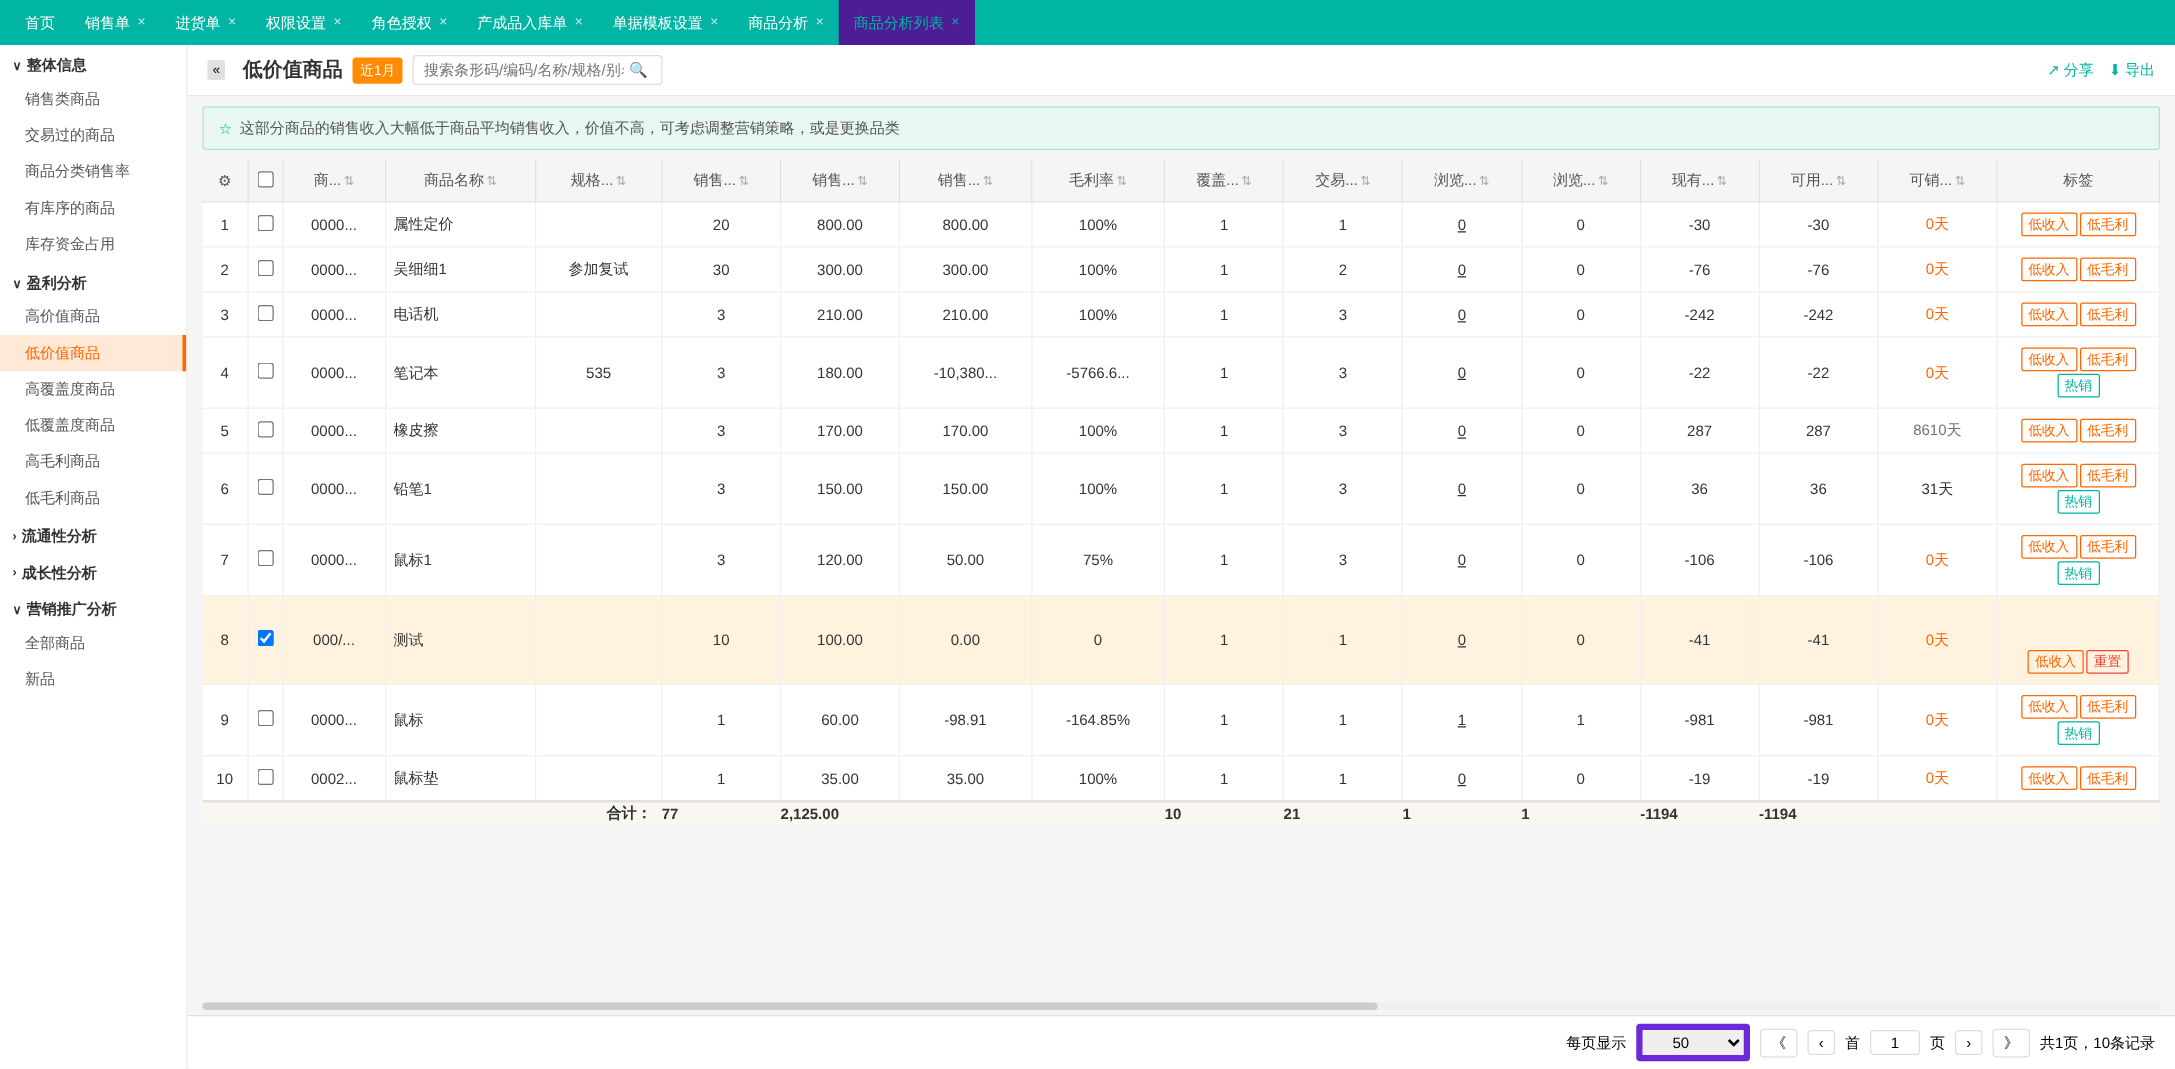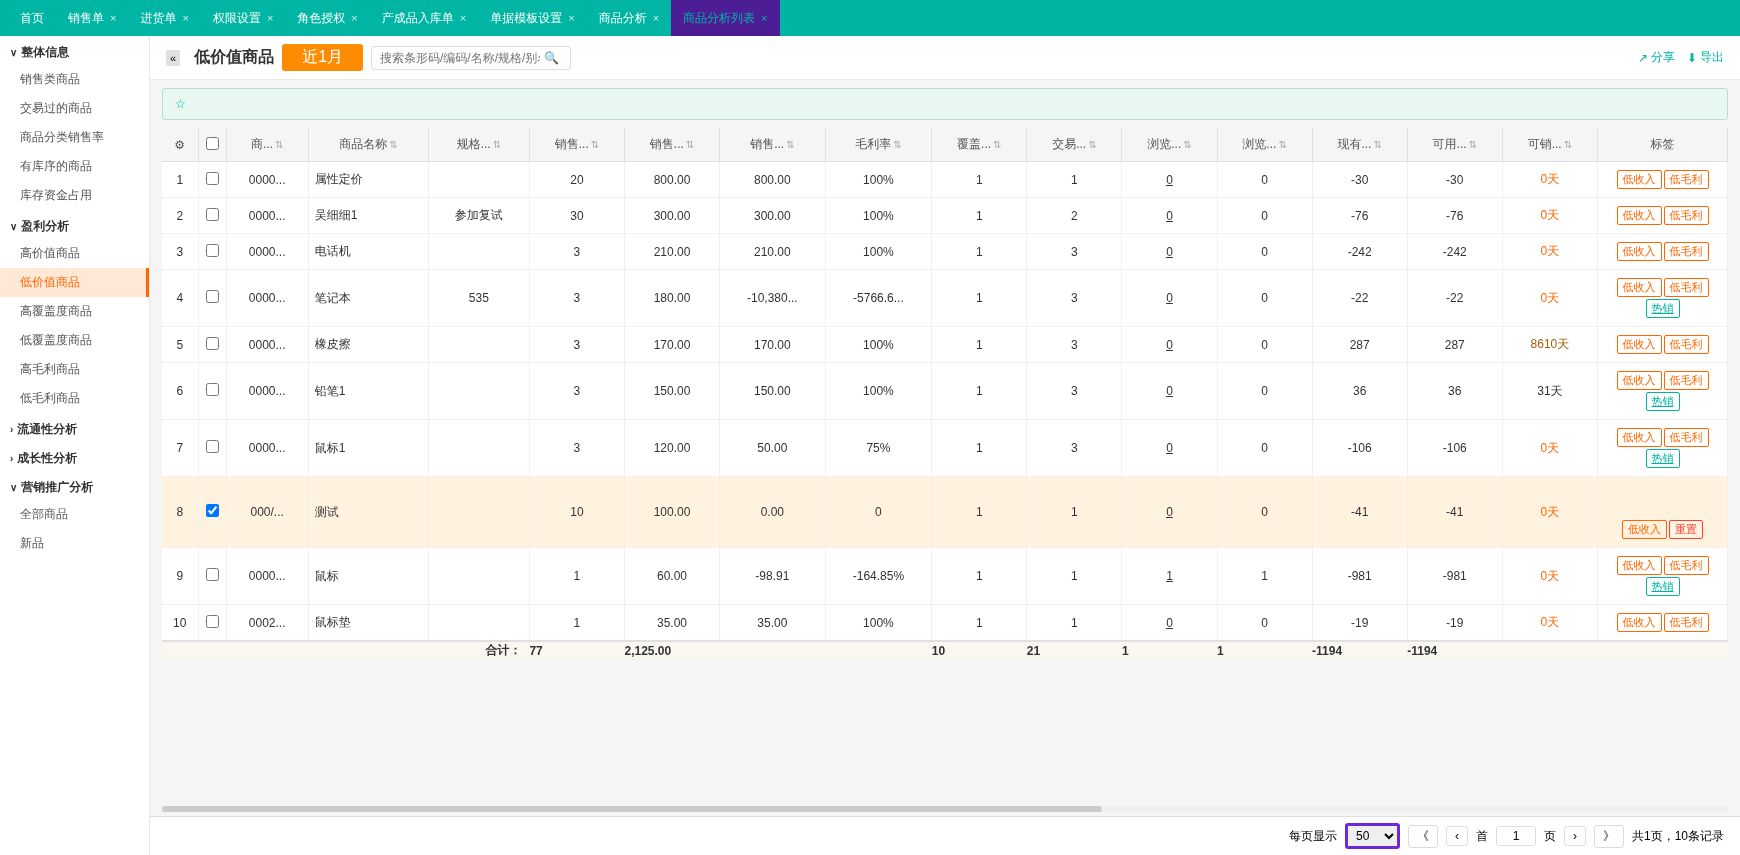--- a/index.html
+++ b/index.html
@@ -96,23 +96,23 @@
     .page-title {
       font-size: 16px;
       font-weight: bold;
       color: #333;
     }
     .filter-btn {
       background: #ff8c00;
       color: white;
       border: none;
       border-radius: 3px;
-      padding: 3px 20px;
+      padding: 3px 6px;
       cursor: pointer;
-      font-size: 16px;
+      font-size: 11px;
     }
     .search-box {
       border: 1px solid #ddd;
       border-radius: 3px;
       padding: 4px 8px;
       width: 200px;
       color: #999;
       display: flex;
       align-items: center;
       gap: 4px;
@@ -199,40 +199,40 @@
     }
     tbody td.text-left { text-align: left; }
     .tag {
       display: inline-block;
       padding: 1px 5px;
       border-radius: 2px;
       margin: 1px;
       font-size: 11px;
     }
     .tag-orange { color: #ff6600; border: 1px solid #ff6600; }
-    .tag-green { color: #00b5a3; border: 1px solid #00b5a3; text-decoration: underline; }
+    .tag-green { color: #00b5a3; border: 1px solid #00b5a3; }
     .tag-red { color: #f44336; border: 1px solid #f44336; margin-top: 36px; }
     .underline { text-decoration: underline; cursor: pointer; }
     .checkbox-col { width: 24px; }
 
     
     .pagination-bar {
       background: #fff;
       border-top: 1px solid #e0e0e0;
       padding: 6px 16px;
       display: flex;
       align-items: center;
       justify-content: flex-end;
       gap: 8px;
       font-size: 12px;
     }
     .page-size-select {
-      border: 3px solid #6d28d9;
+      border: 5px solid #6d28d9;
       border-radius: 3px;
-      padding: 2px 4px;
+      padding: 2px 20px;
       font-size: 12px;
     }
     .page-btn {
       border: 1px solid #ddd;
       background: #fff;
       padding: 2px 8px;
       cursor: pointer;
       border-radius: 3px;
     }
     .page-input {
@@ -404,20 +404,21 @@
         </button>
         <button class="header-action-btn">
           <span>⬇</span>
           <span>导出</span>
         </button>
       </div>
     </div>
 
     <div class="alert-bar">
       <span class="alert-icon">☆</span>
+      <span>这部分商品的销售收入大幅低于商品平均销售收入，价值不高，可考虑调整营销策略，或是更换品类</span>
     </div>
 
     <div class="table-container">
       <table>
         <thead>
           <tr>
             <th style="width:36px;">⚙</th>
             <th style="width:28px;"><input type="checkbox" style=""></th>
             <th>商...<span class="sort-icon">⇅</span></th>
             <th style="width:120px;">商品名称<span class="sort-icon">⇅</span></th>
@@ -522,21 +523,21 @@
       <td>3</td>
       <td>170.00</td>
       <td>170.00</td>
       <td>100%</td>
       <td>1</td>
       <td>3</td>
       <td><span class="underline">0</span></td>
       <td>0</td>
       <td>287</td>
       <td>287</td>
-      <td style="color:#a16207">8610天</td>
+      <td style="color:#737373">8610天</td>
       <td><span class="tag tag-orange">低收入</span><span class="tag tag-orange">低毛利</span></td>
     </tr>
             <tr>
       <td>6</td>
       <td class="checkbox-col"><input type="checkbox" style=""></td>
       <td>0000...</td>
       <td class="text-left">铅笔1</td>
       <td></td>
       <td>3</td>
       <td>150.00</td>

